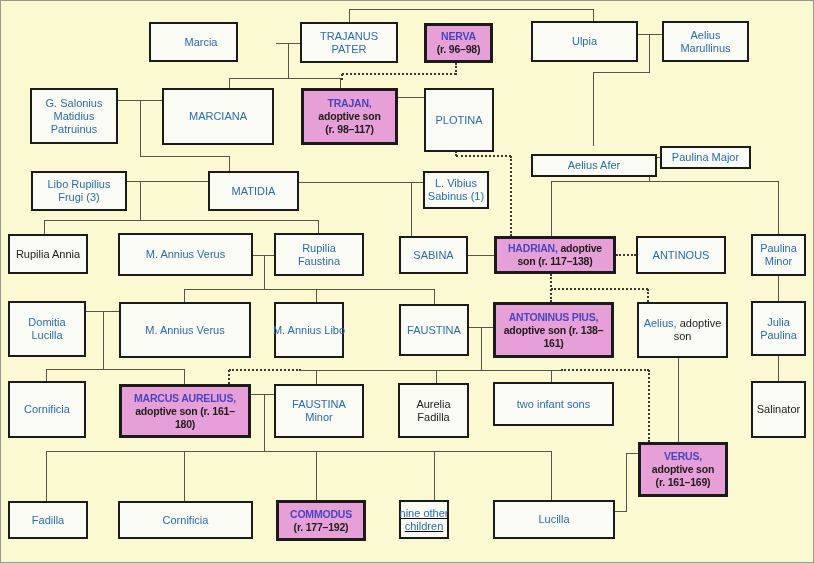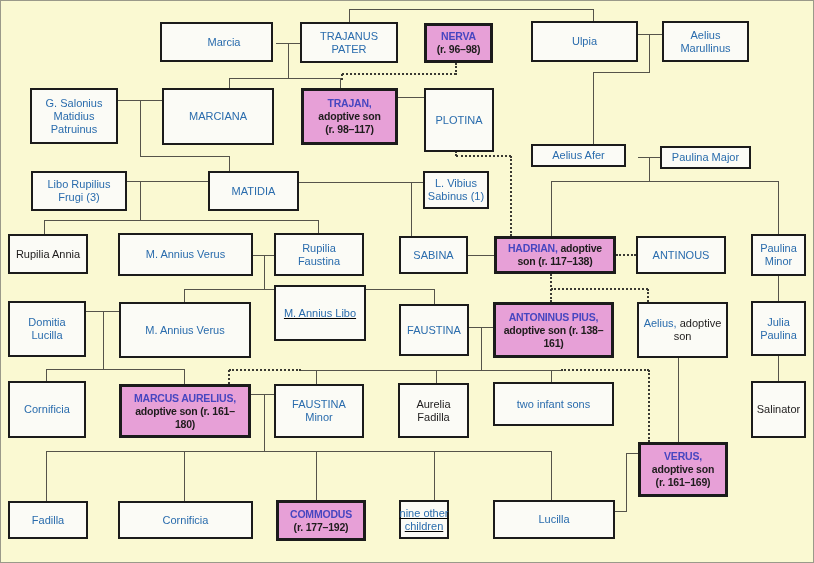--- a/index.html
+++ b/index.html
@@ -94,21 +94,21 @@
       <div class="dot-h" style="left: 615px; top: 253px; width: 20px;"></div>
       <div class="dot-v" style="left: 549px; top: 273px; height: 28px;"></div>
       <div class="dot-h" style="left: 550px; top: 287px; width: 97px;"></div>
       <div class="dot-v" style="left: 646px; top: 288px; height: 13px;"></div>
       <div class="dot-h" style="left: 228px; top: 368px; width: 72px;"></div>
       <div class="dot-v" style="left: 227px; top: 369px; height: 14px;"></div>
       <div class="dot-h" style="left: 560px; top: 368px; width: 88px;"></div>
       <div class="dot-v" style="left: 647px; top: 369px; height: 72px;"></div>
     </div>
   <div id="nodes">
-      <div class="node" style="left: 159px; top: 21px; width: 113px; height: 40px; padding-left: 16px;">
+      <div class="node" style="left: 148px; top: 21px; width: 89px; height: 40px; padding-left: 16px;">
         <div class="line"><span class="seg-blue">Marcia</span></div>
       </div>
       <div class="node" style="left: 299px; top: 21px; width: 98px; height: 41px;">
         <div class="line"><span class="seg-blue">TRAJANUS</span></div>
         <div class="line"><span class="seg-blue">PATER</span></div>
       </div>
       <div class="node emperor" style="left: 423px; top: 22px; width: 69px; height: 40px;">
         <div class="line"><span class="seg-accent">NERVA</span></div>
         <div class="line"><span class="seg-dark">(r. 96–98)</span></div>
       </div>
@@ -128,21 +128,21 @@
         <div class="line"><span class="seg-blue">MARCIANA</span></div>
       </div>
       <div class="node emperor" style="left: 300px; top: 87px; width: 97px; height: 57px;">
         <div class="line"><span class="seg-accent">TRAJAN,</span></div>
         <div class="line"><span class="seg-dark">adoptive son</span></div>
         <div class="line"><span class="seg-dark">(r. 98–117)</span></div>
       </div>
       <div class="node" style="left: 423px; top: 87px; width: 70px; height: 64px;">
         <div class="line"><span class="seg-blue">PLOTINA</span></div>
       </div>
-      <div class="node" style="left: 530px; top: 143px; width: 95px; height: 23px;">
+      <div class="node" style="left: 530px; top: 153px; width: 126px; height: 23px;">
         <div class="line"><span class="seg-blue">Aelius Afer</span></div>
       </div>
       <div class="node" style="left: 659px; top: 145px; width: 91px; height: 23px;">
         <div class="line"><span class="seg-blue">Paulina Major</span></div>
       </div>
       <div class="node" style="left: 30px; top: 170px; width: 96px; height: 40px;">
         <div class="line"><span class="seg-blue">Libo Rupilius</span></div>
         <div class="line"><span class="seg-blue">Frugi (3)</span></div>
       </div>
       <div class="node" style="left: 207px; top: 170px; width: 91px; height: 40px;">
@@ -176,21 +176,21 @@
         <div class="line"><span class="seg-blue">Paulina</span></div>
         <div class="line"><span class="seg-blue">Minor</span></div>
       </div>
       <div class="node" style="left: 7px; top: 300px; width: 78px; height: 56px;">
         <div class="line"><span class="seg-blue">Domitia</span></div>
         <div class="line"><span class="seg-blue">Lucilla</span></div>
       </div>
       <div class="node" style="left: 118px; top: 301px; width: 132px; height: 56px;">
         <div class="line"><span class="seg-blue">M. Annius Verus</span></div>
       </div>
-      <div class="node" style="left: 273px; top: 284px; width: 92px; height: 56px; text-decoration: underline;">
+      <div class="node" style="left: 273px; top: 301px; width: 70px; height: 56px;">
         <div class="line"><span class="seg-blue">M. Annius Libo</span></div>
       </div>
       <div class="node" style="left: 398px; top: 303px; width: 70px; height: 52px;">
         <div class="line"><span class="seg-blue">FAUSTINA</span></div>
       </div>
       <div class="node emperor" style="left: 492px; top: 301px; width: 121px; height: 56px;">
         <div class="line"><span class="seg-accent">ANTONINUS PIUS,</span></div>
         <div class="line"><span class="seg-dark">adoptive son (r. 138–</span></div>
         <div class="line"><span class="seg-dark">161)</span></div>
       </div>

